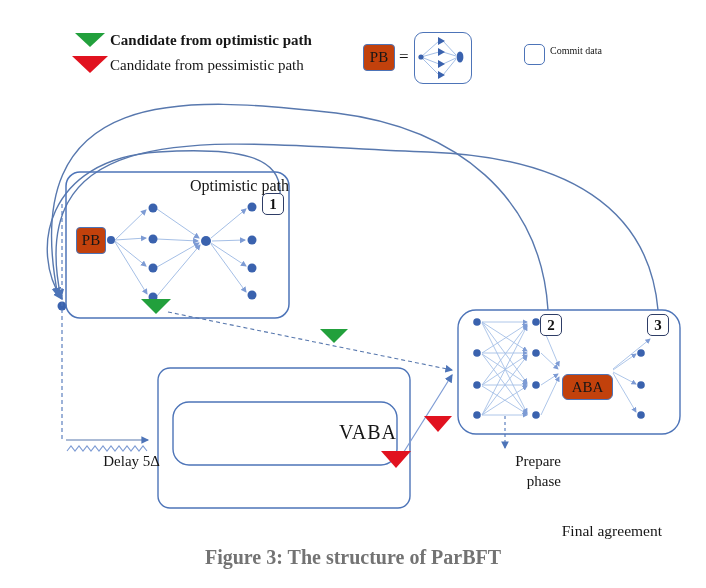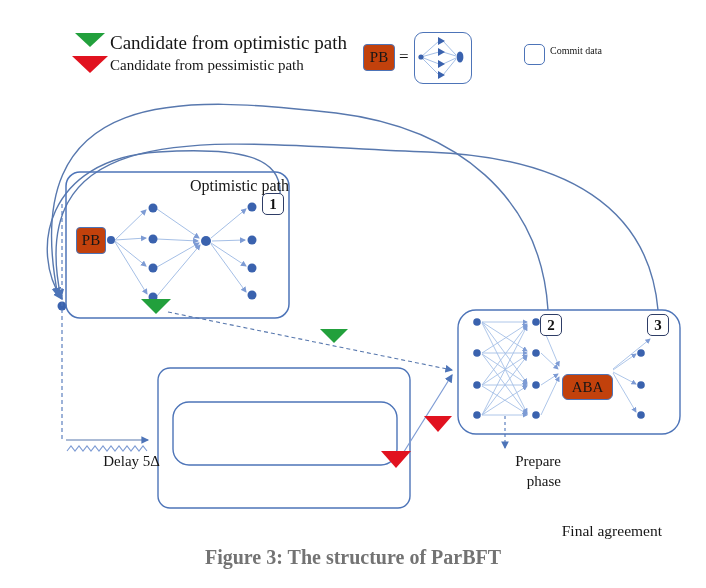--- a/index.html
+++ b/index.html
@@ -152,37 +152,38 @@
     <g stroke="none">
       <polygon points="75,33 105,33 90,47" fill="#22a03c"></polygon>
       <polygon points="72,56 108,56 90,73" fill="#e1121f"></polygon>
       <polygon points="141,299 171,299 156,314" fill="#22a03c"></polygon>
       <polygon points="320,329 348,329 334,343" fill="#22a03c"></polygon>
       <polygon points="381,451 411,451 396,468" fill="#e1121f"></polygon>
       <polygon points="424,416 452,416 438,432" fill="#e1121f"></polygon>
     </g>
   </svg>
 
-  <div class="lbl" style="left:110px;top:32px;font-size:19px;">Candidate from optimistic path</div>
+  <div class="lbl" style="left:110px;top:32px;font-size:15px;font-weight:bold;">Candidate from optimistic path</div>
   <div class="lbl" style="left:110px;top:57px;font-size:15px;">Candidate from pessimistic path</div>
 
   <div class="wbox" style="left:363px;top:44px;width:30px;height:25px;">
     <span>PB</span>
   </div>
   <div class="lbl" style="left:399px;top:47px;font-size:17px;">=</div>
   <div class="obox" style="left:414px;top:32px;width:56px;height:50px;border-radius:9px;border-width:1.4px;"></div>
   <div class="obox" style="left:524px;top:44px;width:19px;height:19px;border-radius:5px;border-width:1.7px;"></div>
   <div class="lbl" style="left:550px;top:45px;font-size:10px;">Commit data</div>
 
   <div class="lbl ctr" style="left:66px;top:177px;width:223px;font-size:16px;">Optimistic path</div>
   <div class="wbox" style="left:76px;top:227px;width:28px;height:25px;">
     <span>PB</span>
   </div>
   <div class="badge" style="left:262px;top:193px;">1</div>
 
+  <div class="lbl ctr" style="left:173px;top:421px;width:224px;font-size:20px;letter-spacing:1px;">VABA</div>
 
   <div class="badge" style="left:540px;top:314px;">2</div>
   <div class="badge" style="left:647px;top:314px;">3</div>
   <div class="wbox" style="left:562px;top:374px;width:49px;height:24px;border-radius:6px;">
     <span>ABA</span>
   </div>
 
   <div class="lbl ctr" style="left:70px;top:453px;width:90px;font-size:15px;">Delay 5Δ</div>
   <div class="lbl ctr" style="left:461px;top:453px;width:100px;font-size:15px;">Prepare</div>
   <div class="lbl ctr" style="left:461px;top:473px;width:100px;font-size:15px;">phase</div>

